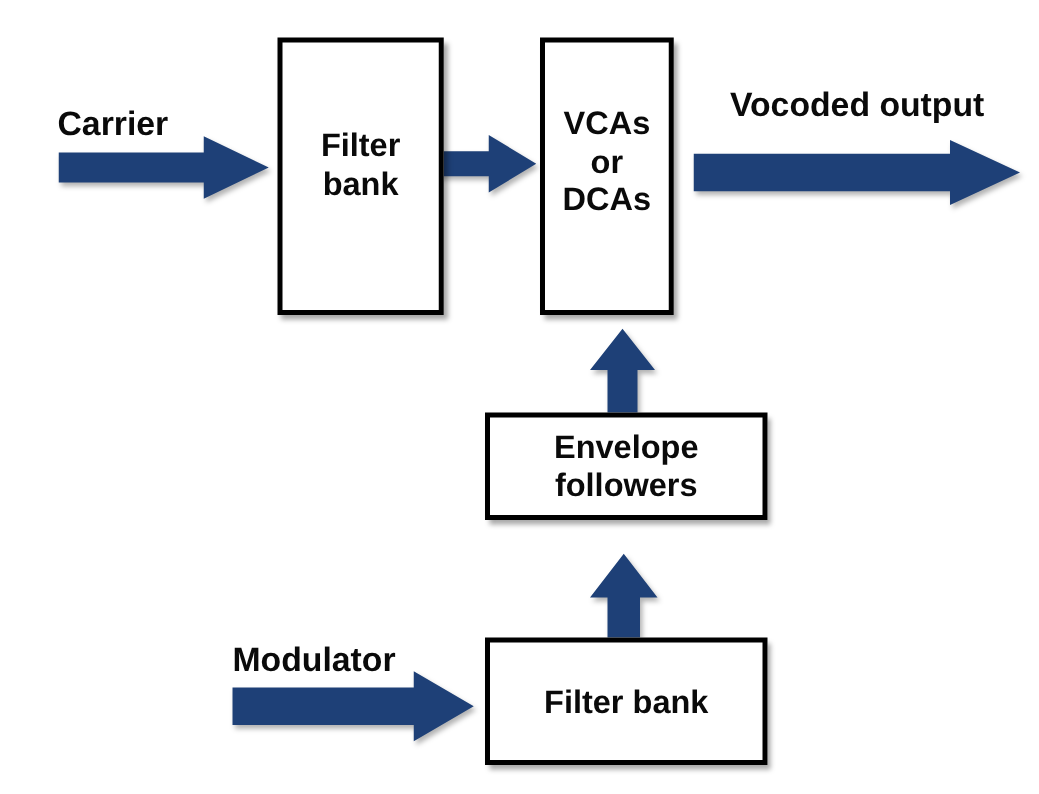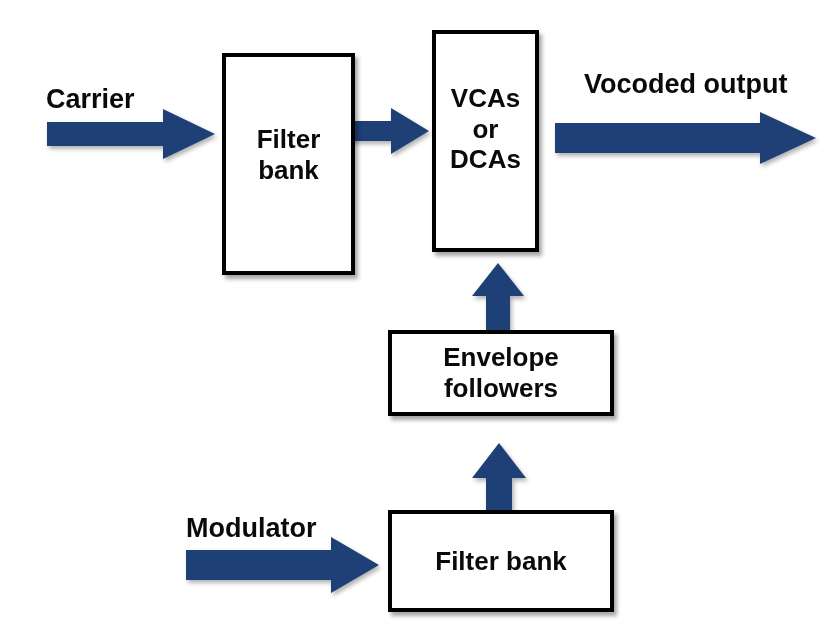--- a/index.html
+++ b/index.html
@@ -36,21 +36,21 @@
     justify-content: center;
     text-align: center;
   }
   .box-label {
     white-space: pre-line;
     font-size: 26px;
     line-height: 1.18;
     font-weight: 700;
     color: #0a0a0a;
   }
-  .box-filter-carrier { left: 222px; top: 30px;  width: 133px; height: 222px; padding-bottom: 18px; margin-top: 23px; }
+  .box-filter-carrier { left: 222px; top: 30px;  width: 133px; height: 222px; padding-bottom: 18px; }
   .box-vcas           { left: 432px; top: 30px;  width: 107px; height: 222px; padding-bottom: 24px; }
   .box-envelope       { left: 388px; top: 330px; width: 226px; height: 86px; }
   .box-filter-mod     { left: 388px; top: 510px; width: 226px; height: 102px; }
   .float-label {
     position: absolute;
     z-index: 3;
     font-size: 27px;
     font-weight: 700;
     color: #0a0a0a;
     white-space: nowrap;

